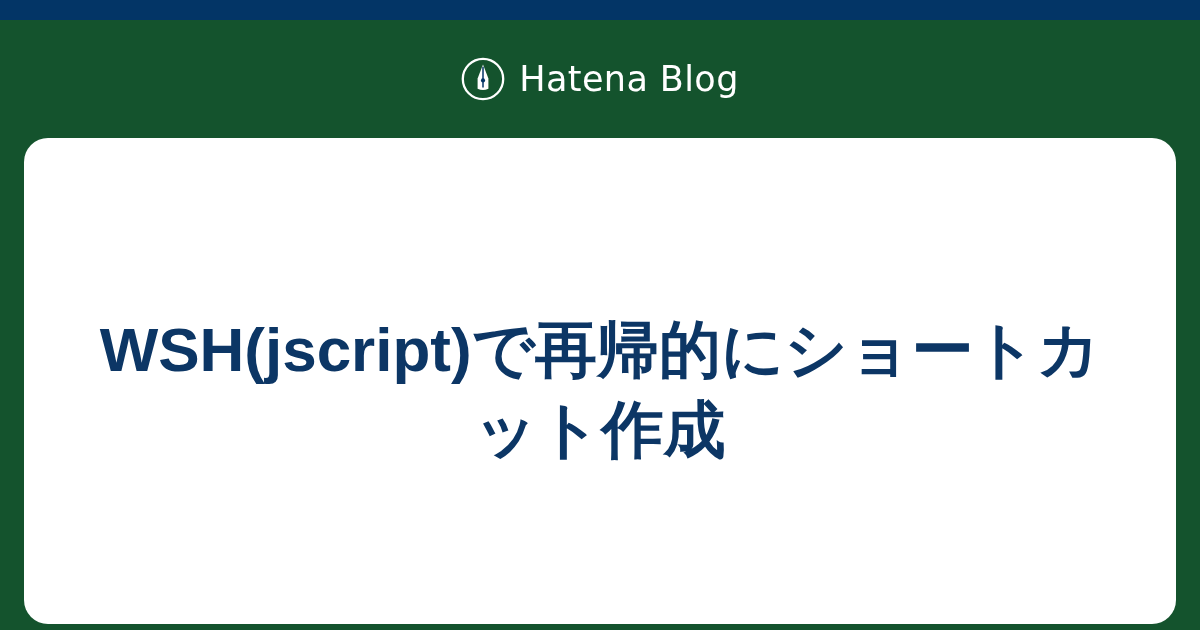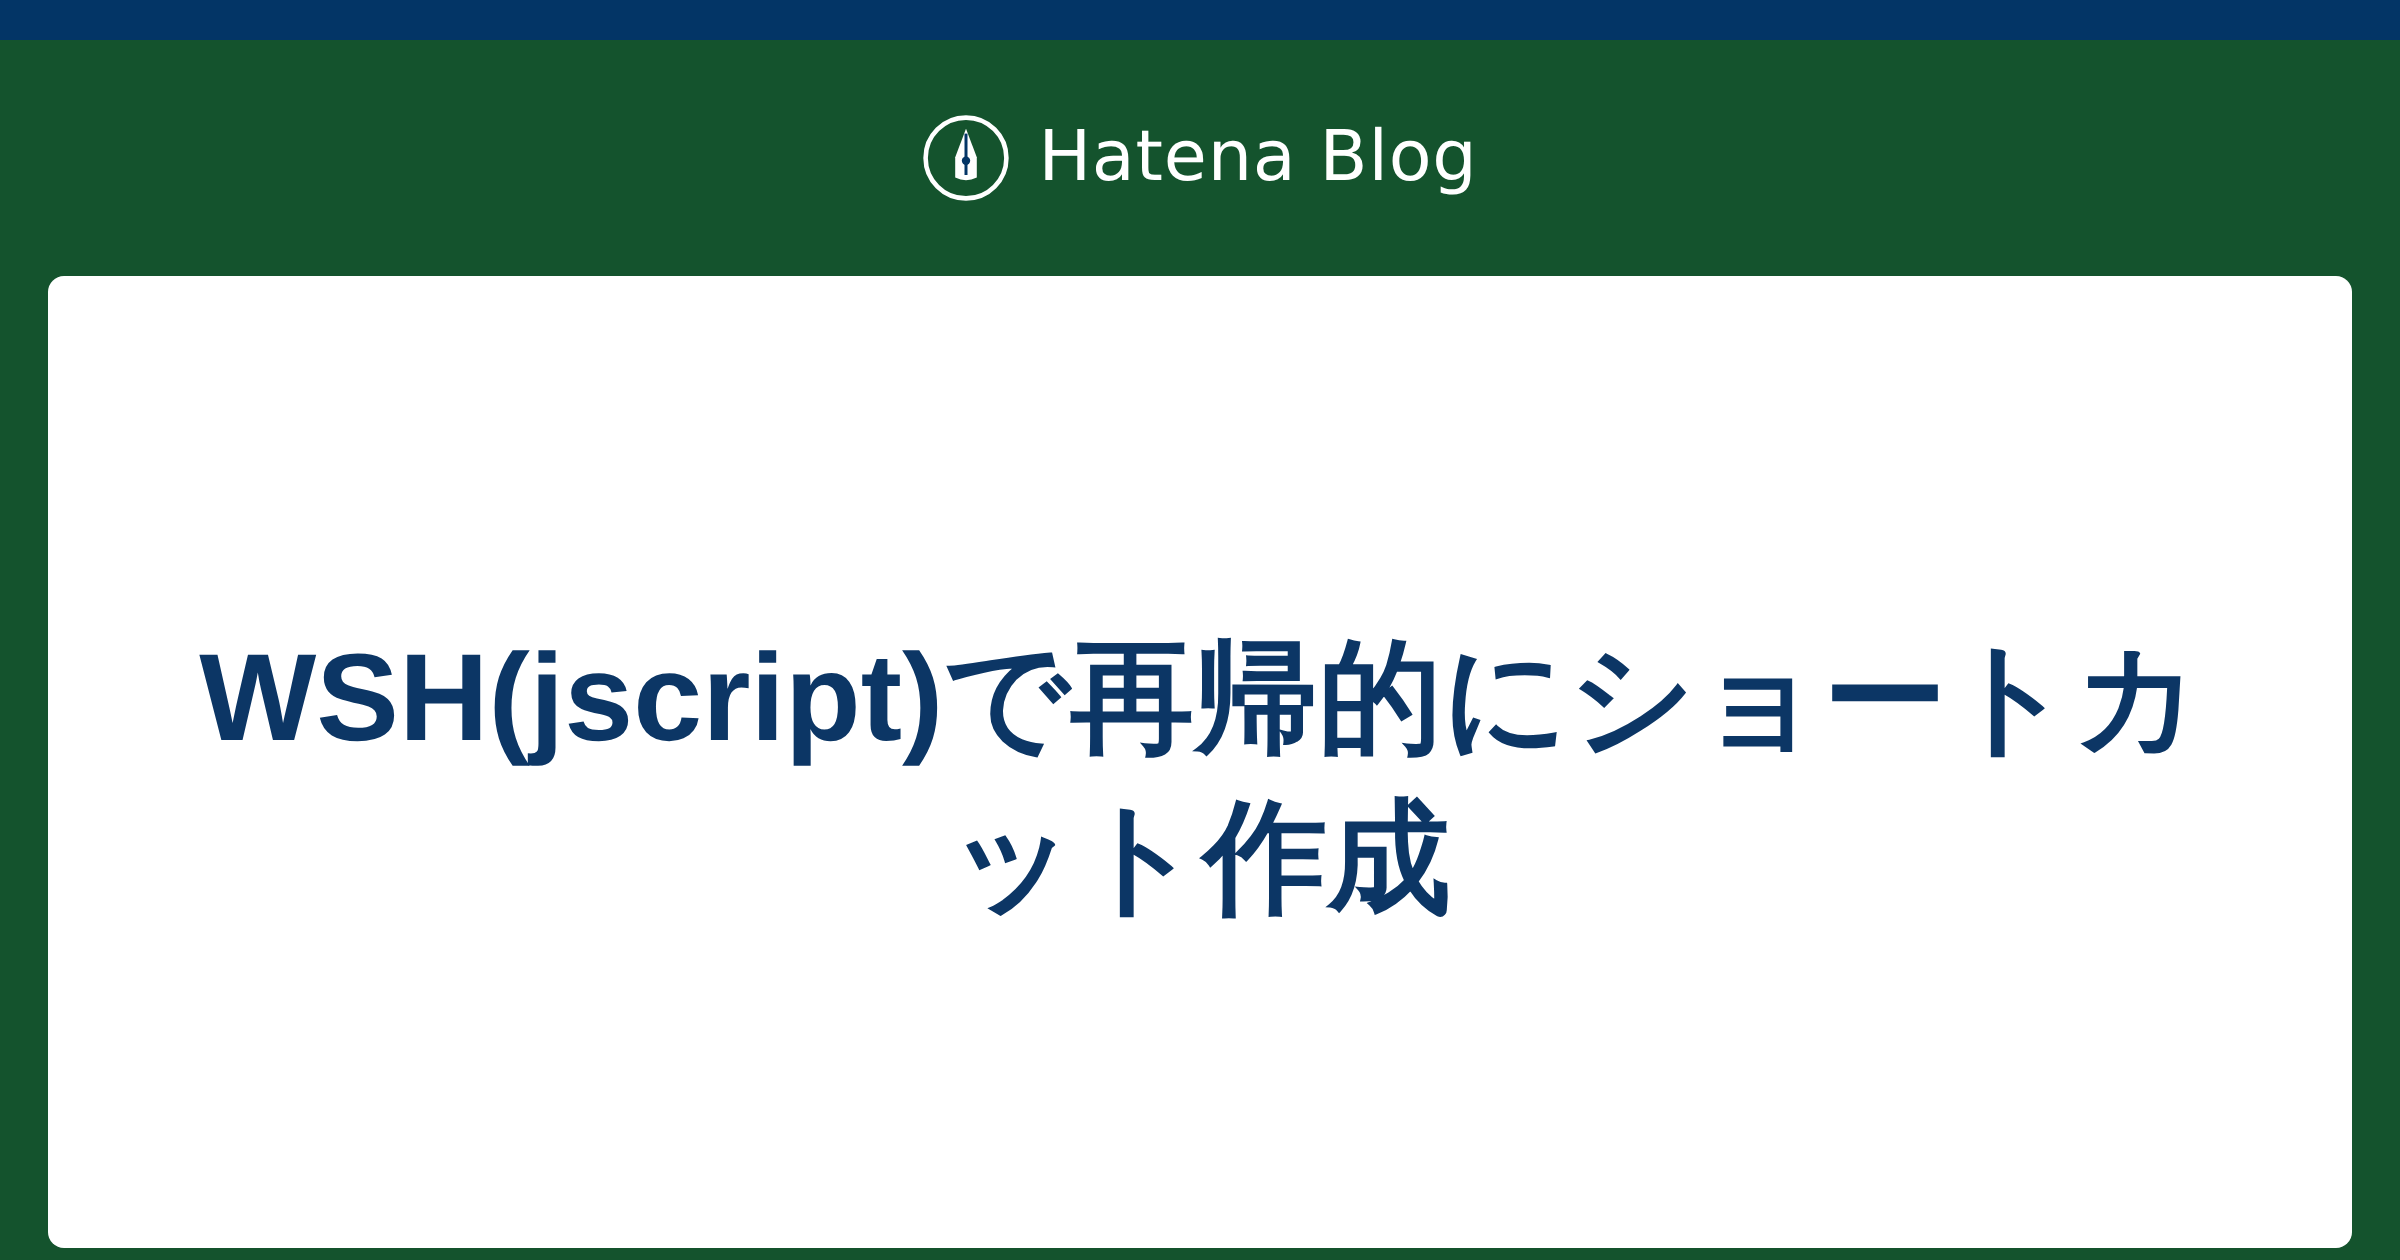--- a/index.html
+++ b/index.html
@@ -54,21 +54,21 @@
   }
 
   
   #content-card {
     position: absolute;
     left: 24px;
     top: 118px;
     width: 1152px;
     height: 486px;
     background: #ffffff;
-    border-radius: 8px;
+    border-radius: 24px;
     box-sizing: border-box;
     display: flex;
     flex-direction: column;
     align-items: center;
     justify-content: flex-start;
   }
 
   #entry-title {
     position: absolute;
     left: 0;

